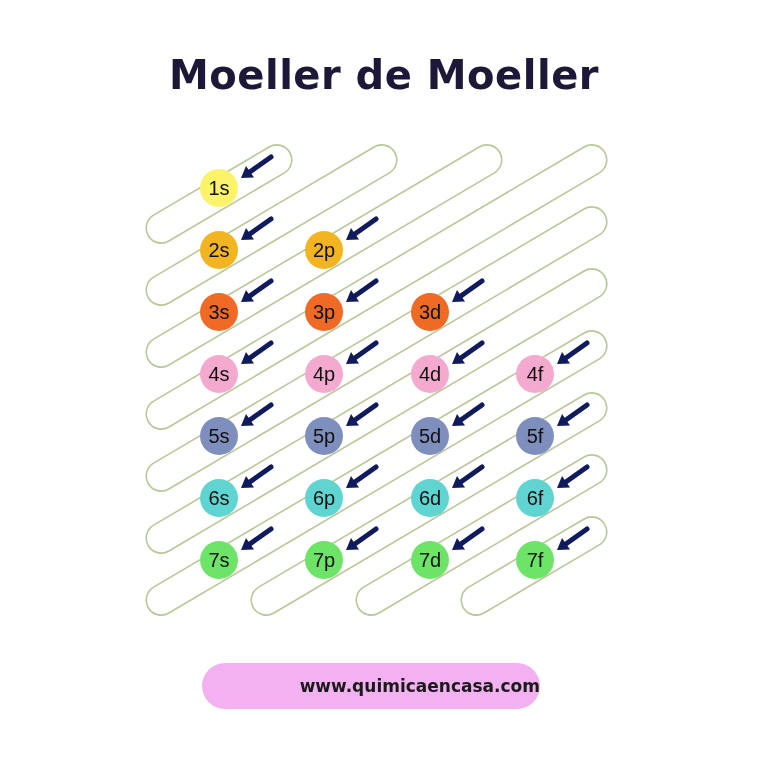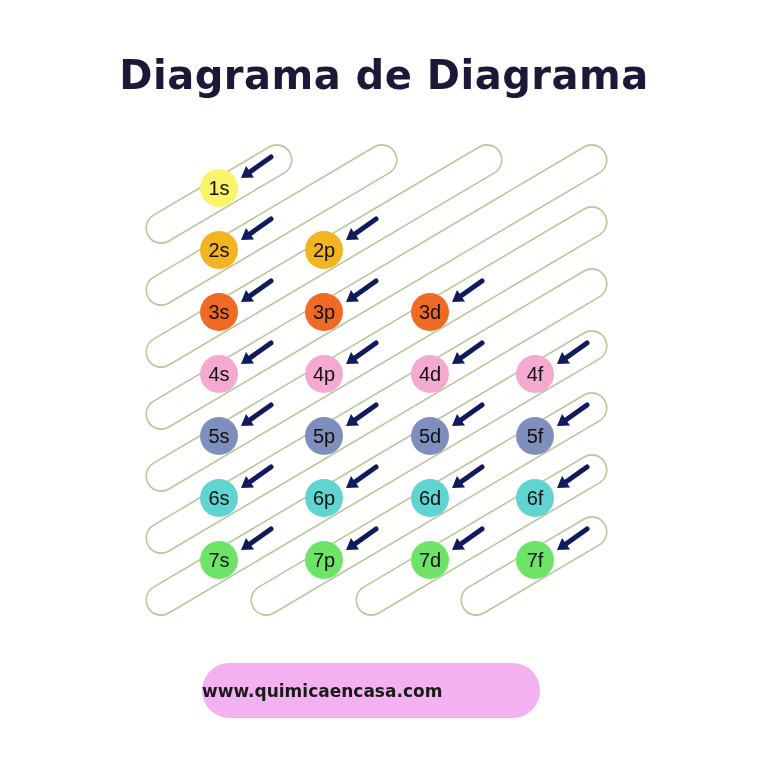--- a/index.html
+++ b/index.html
@@ -1,25 +1,25 @@
 <!DOCTYPE html>
 <html><head>
 <meta charset="utf-8">
 <style>
   html, body { margin:0; padding:0; background:#ffffff; }
   body { width:768px; height:768px; position:relative; overflow:hidden; font-family:"DejaVu Sans", sans-serif; }
   .title { position:absolute; left:0; top:52px; width:768px; text-align:center; font-family:"DejaVu Sans", sans-serif; font-weight:bold; font-size:40px; color:#1d1838; letter-spacing:0.5px; }
   #diagram { position:absolute; left:0; top:0; width:768px; height:768px; }
   .orb-label { font-family:"Liberation Sans", sans-serif; font-size:20px; fill:#111111; }
-  .url-btn { position:absolute; left:202px; top:663px; width:338px; height:55px; border-radius:28px; background:#f3b1f1; display:flex; align-items:center; justify-content:flex-start; font-family:"DejaVu Sans", sans-serif; font-weight:bold; font-size:17px; color:#1a1a1a; text-decoration:none; }
+  .url-btn { position:absolute; left:202px; top:663px; width:338px; height:46px; border-radius:28px; background:#f3b1f1; display:flex; align-items:center; justify-content:flex-end; font-family:"DejaVu Sans", sans-serif; font-weight:bold; font-size:17px; color:#1a1a1a; text-decoration:none; }
 </style>
 </head>
 <body>
 
-<div class="title">Diagrama de Diagrama</div>
+<div class="title">Moeller de Moeller</div>
 
 <svg id="diagram" xmlns="http://www.w3.org/2000/svg" viewBox="0 0 768 768">
   <g id="lines">
       <g>
         <path d="M 168.8767949059898 241.01634621175694 L 284.3767949059898 172.81634621175695 A 15 15 0 0 0 269.1232050940102 146.98365378824306 L 153.6232050940102 215.18365378824305 A 15 15 0 0 0 168.8767949059898 241.01634621175694 Z" fill="none" stroke="#b9c79a" stroke-width="1.6"></path>
       </g>
       <g>
         <path d="M 168.8767949059898 303.01634621175697 L 389.3767949059898 172.81634621175692 A 15 15 0 0 0 374.1232050940102 146.98365378824303 L 153.6232050940102 277.1836537882431 A 15 15 0 0 0 168.8767949059898 303.01634621175697 Z" fill="none" stroke="#b9c79a" stroke-width="1.6"></path>
       </g>
       <g>

